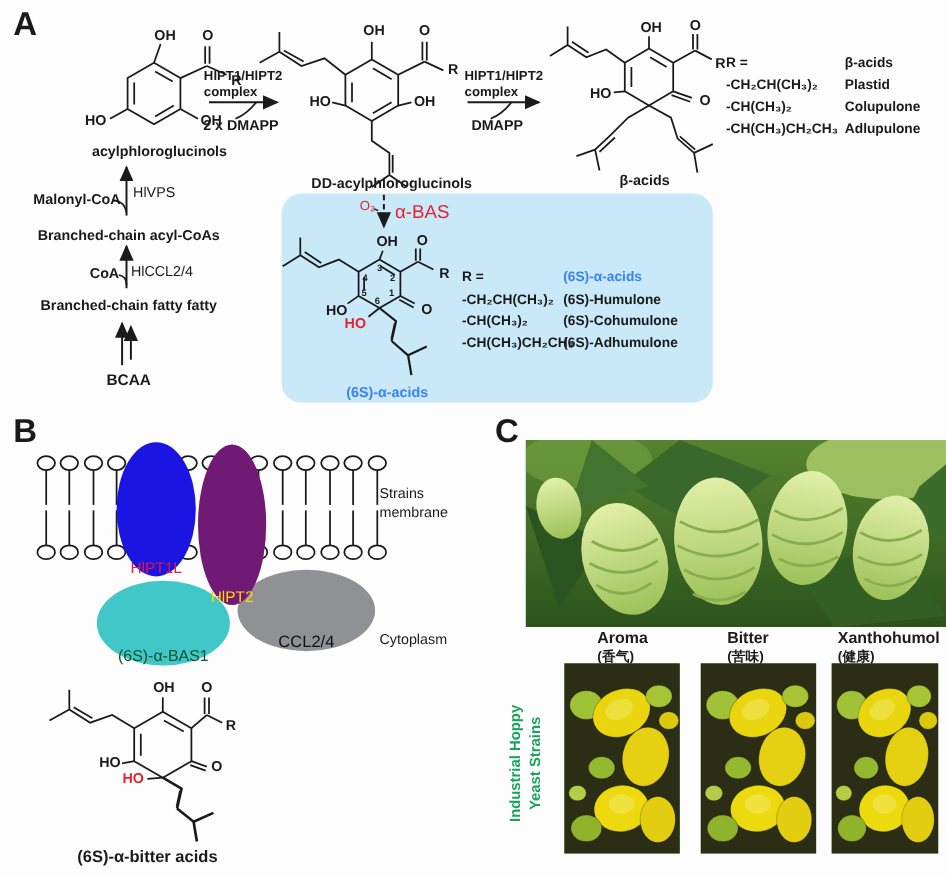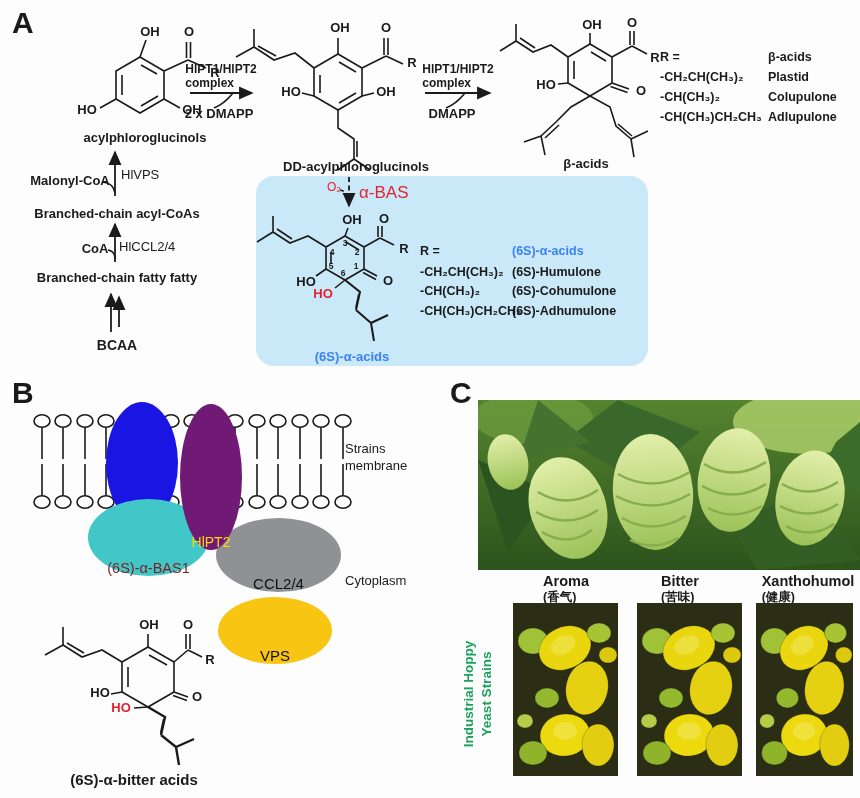--- a/index.html
+++ b/index.html
@@ -221,31 +221,28 @@
   <div class="cell" style="left:420px;top:284px">-CH(CH₃)₂</div>
   <div class="cell" style="left:512px;top:284px">(6S)-Cohumulone</div>
   <div class="cell" style="left:420px;top:304px">-CH(CH₃)CH₂CH₃</div>
   <div class="cell" style="left:512px;top:304px">(6S)-Adhumulone</div>
   <div class="cap blue" style="left:352px;top:349px">(6S)-α-acids</div>
 
   <div class="pletter" style="left:12px;top:376px">B</div>
   <div class="ell" style="left:106px;top:402px;width:72px;height:122px;background:#1b15e4;color:#e8173a;font-size:14px;padding-top:24px">
     <span>HlPT1L</span>
   </div>
-  <div class="ell" style="left:88px;top:499px;width:121px;height:77px;background:#41c7c8;color:#7f1d1d;font-size:14.5px">
+  <div class="ell" style="left:88px;top:528px;width:121px;height:77px;background:#41c7c8;color:#14532d;font-size:14.5px">
     <span>(6S)-α-BAS1</span>
   </div>
   <div class="ell" style="left:216px;top:518px;width:125px;height:74px;background:#8f9194;color:#111;font-size:15px">
     <span>CCL2/4</span>
   </div>
   <div class="ell" style="left:180px;top:404px;width:62px;height:146px;background:#701a75;color:#ffd60a;font-size:14px">
     <span>HlPT2</span>
-  </div>
-  <div class="ell" style="left:218px;top:597px;width:114px;height:67px;background:#f7c512;color:#111;font-size:15px">
-    <span>VPS</span>
   </div>
   <div class="lbl-l" style="left:345px;top:441px;line-height:1.3">
     <span style="display:block">Strains</span>
     <span style="display:block">membrane</span>
   </div>
   <div class="lbl-l" style="left:345px;top:573px">Cytoplasm</div>
   <div class="cap" style="left:134px;top:771px;font-size:15px">(6S)-α-bitter acids</div>
 
   <div class="pletter" style="left:450px;top:376px">C</div>
 

